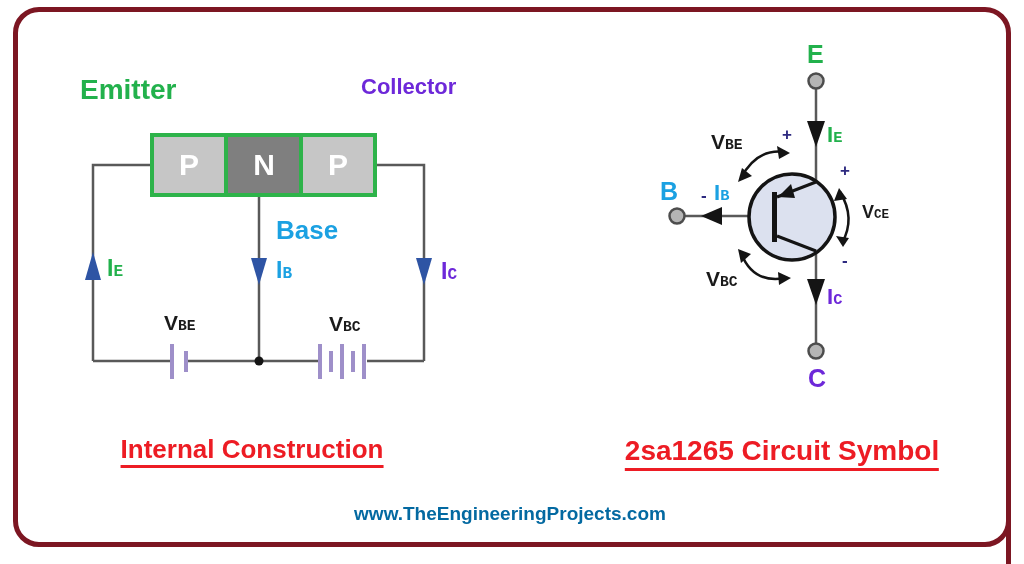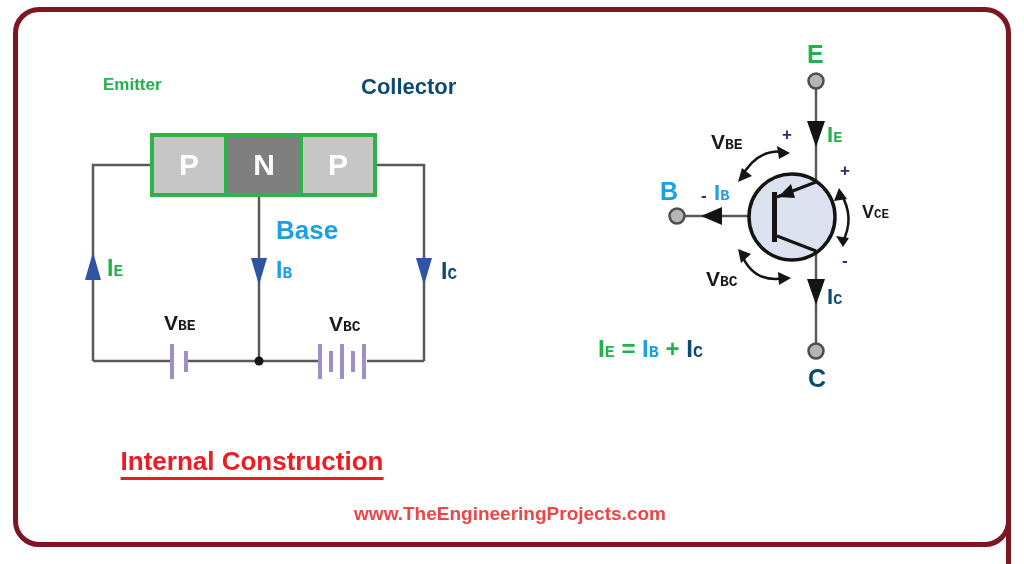--- a/index.html
+++ b/index.html
@@ -13,30 +13,30 @@
   }
   #frame-tail{
     position:absolute;left:1006px;top:470px;width:5px;height:94px;background:#7c1622;
   }
   svg{position:absolute;left:0;top:0;}
   .lbl{
     position:absolute;font-weight:bold;line-height:1;white-space:nowrap;color:#1a1a1a;
   }
   .sub{font-size:70%;font-family:Liberation Mono, monospace;}
   .green{color:#22b14c}
-  .purple{color:#0c4a6e}
+  .purple{color:#6d28d9}
   .blue{color:#1ba1e2}
   .navy{color:#2e2a80}
   .white{color:#ffffff}
   .red{color:#ed1c24}
-  .webblue{color:#ef4444}
+  .webblue{color:#0369a1}
   .center{transform:translateX(-50%);}
   .title{
     transform:translateX(-50%);
-    border-bottom:3px solid #ed1c24;padding-bottom:3px;margin-top:12px;
+    border-bottom:3px solid #ed1c24;padding-bottom:3px;
   }
 </style>
 </head>
 <body>
 
 <div id="canvas">
 
   <div id="frame"></div>
   <div id="frame-tail"></div>
 
@@ -105,21 +105,21 @@
     <g fill="#141414">
       <polygon points="790,153 777,146 779,159"></polygon>
       <polygon points="738,182 742,168 752,176"></polygon>
       <polygon points="738,249 741,263 751,254"></polygon>
       <polygon points="791,278 778,272 779,285"></polygon>
       <polygon points="839,188 834,201 847,199"></polygon>
       <polygon points="843,247 836,236 849,238"></polygon>
     </g>
   </svg>
 
-  <div class="lbl green" style="left:103px;top:76px;font-size:17px">Emitter</div>
+  <div class="lbl green" style="left:80px;top:76px;font-size:28px">Emitter</div>
   <div class="lbl purple" style="left:361px;top:76px;font-size:22px">Collector</div>
 
   <div class="lbl white center" style="left:189px;top:150px;font-size:30px">P</div>
   <div class="lbl white center" style="left:264px;top:150px;font-size:30px">N</div>
   <div class="lbl white center" style="left:338px;top:150px;font-size:30px">P</div>
 
   <div class="lbl blue" style="left:276px;top:217px;font-size:26px">Base</div>
 
   <div class="lbl green" style="left:107px;top:257px;font-size:23px"><span>I</span><span class="sub">E</span></div>
   <div class="lbl blue" style="left:276px;top:259px;font-size:23px"><span>I</span><span class="sub">B</span></div>
@@ -140,24 +140,18 @@
 
   <div class="lbl" style="left:711px;top:131px;font-size:21px"><span>V</span><span class="sub">BE</span></div>
   <div class="lbl" style="left:862px;top:203px;font-size:18px"><span>V</span><span class="sub">CE</span></div>
   <div class="lbl" style="left:706px;top:268px;font-size:21px"><span>V</span><span class="sub">BC</span></div>
 
   <div class="lbl navy" style="left:782px;top:126px;font-size:17px">+</div>
   <div class="lbl navy" style="left:840px;top:162px;font-size:17px">+</div>
   <div class="lbl navy" style="left:701px;top:187px;font-size:17px">-</div>
   <div class="lbl navy" style="left:842px;top:252px;font-size:17px">-</div>
 
-  <div class="lbl" style="left:598px;top:337px;font-size:24px">
-    <span class="green"><span>I</span><span class="sub">E</span></span>
-    <span class="green">=</span>
-    <span class="blue"><span>I</span><span class="sub">B</span></span>
-    <span class="green">+</span>
-    <span class="purple"><span>I</span><span class="sub">C</span></span>
-  </div>
 
+  <div class="lbl red title" style="left:782px;top:437px;font-size:28px">2sa1265 Circuit Symbol</div>
 
   <div class="lbl webblue center" style="left:510px;top:504px;font-size:19px">www.TheEngineeringProjects.com</div>
 
 </div>
 
 </body></html>

